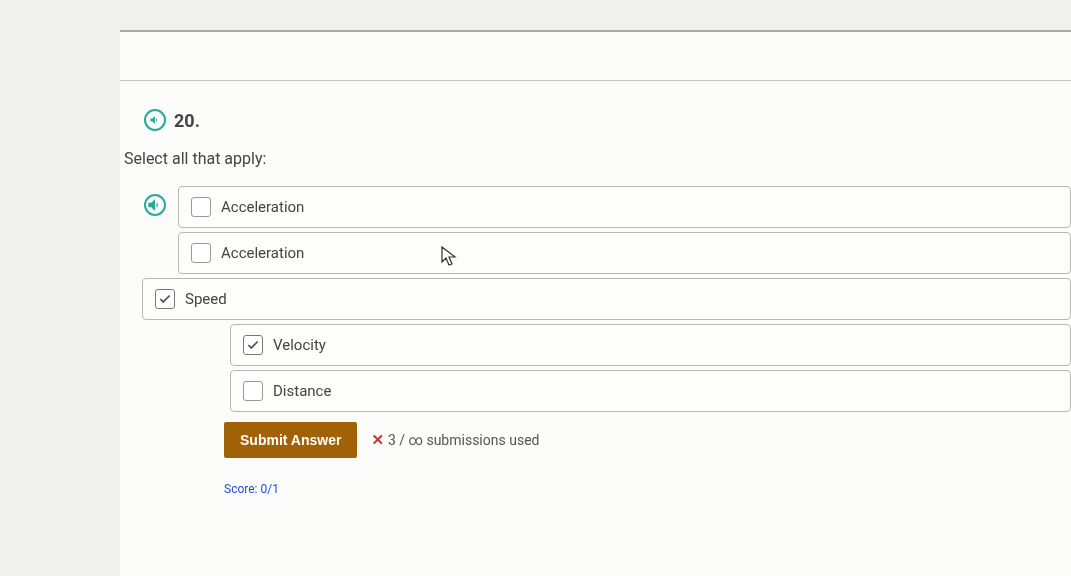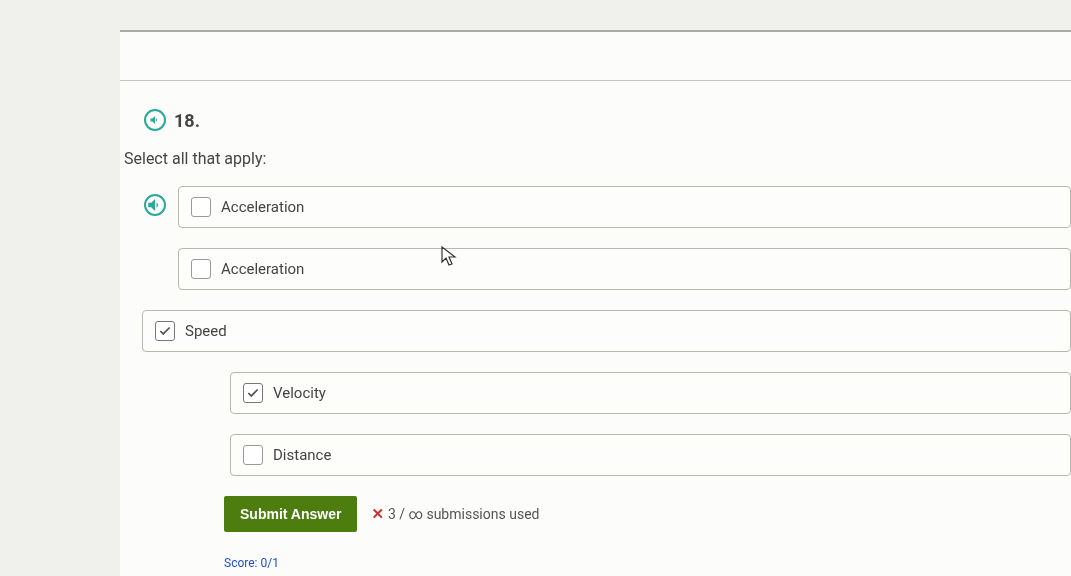--- a/index.html
+++ b/index.html
@@ -65,21 +65,21 @@
       padding-left: 4px;
     }
     .options {
       margin-top: 18px;
       padding-left: 0;
     }
     .option-row {
       display: flex;
       align-items: flex-start;
       gap: 12px;
-      margin-bottom: 20px;
+      margin-bottom: 4px;
     }
     .option-audio {
       width: 22px;
       height: 22px;
       border: 2px solid #2aa89a;
       border-radius: 50%;
       display: flex;
       align-items: center;
       justify-content: center;
       flex-shrink: 0;
@@ -116,21 +116,21 @@
       color: #444;
     }
     .footer-row {
       margin-top: 10px;
       padding-left: 80px;
       display: flex;
       align-items: center;
       gap: 14px;
     }
     .submit-btn {
-      background: #4d7c0f;
+      background: #a16207;
       color: #fff;
       border: none;
       padding: 10px 16px;
       font-size: 14px;
       font-weight: 700;
       border-radius: 2px;
       cursor: pointer;
     }
     .status-row {
       display: flex;
@@ -159,21 +159,21 @@
 <div class="page">
   <div class="top-border"></div>
   <hr class="divider" style="margin-top:48px;">
   <div class="question-block">
     <div class="question-row">
       <span class="audio-icon">
         <svg viewBox="0 0 24 24" fill="#2aa89a">
             <path d="M3 9v6h4l5 5V4L7 9H3zm13 3a4 4 0 0 0-2-3.5v7A4 4 0 0 0 16 12z"></path>
           </svg>
       </span>
-      <span class="question-number">18.</span>
+      <span class="question-number">20.</span>
     </div>
     <div class="instruction">Select all that apply:</div>
 
     <div class="options">
 
       <div class="option-row">
         <span class="option-audio">
           <svg viewBox="0 0 24 24" fill="#2aa89a">
               <path d="M3 9v6h4l5 5V4L7 9H3zm13 3a4 4 0 0 0-2-3.5v7A4 4 0 0 0 16 12z"></path>
             </svg>

